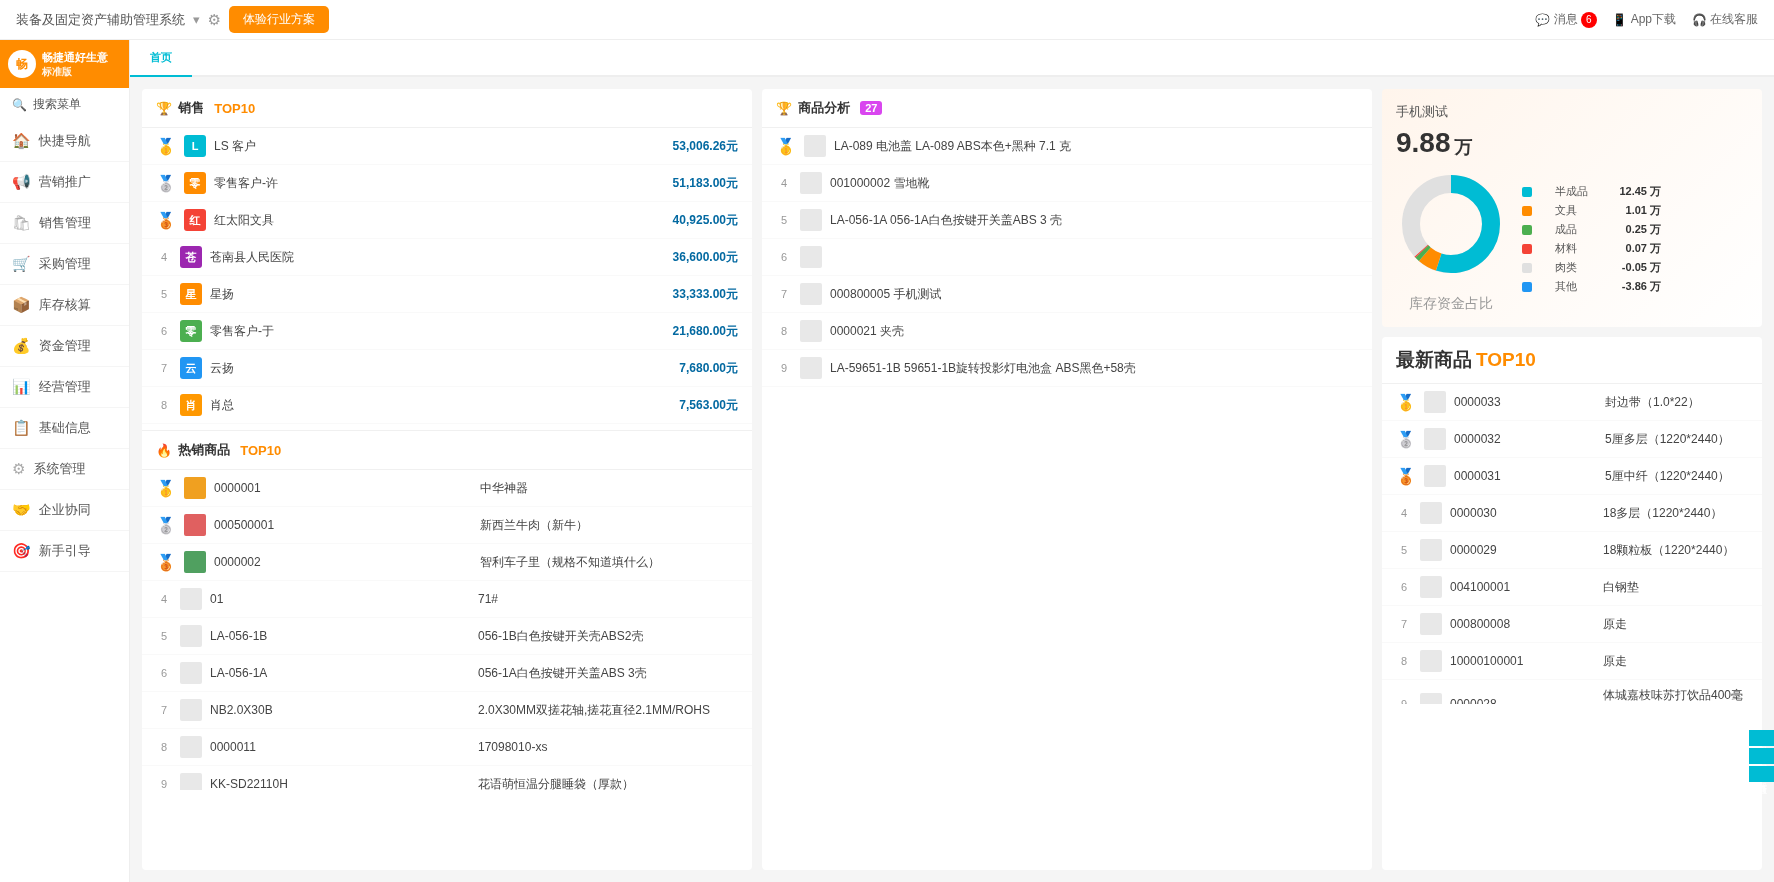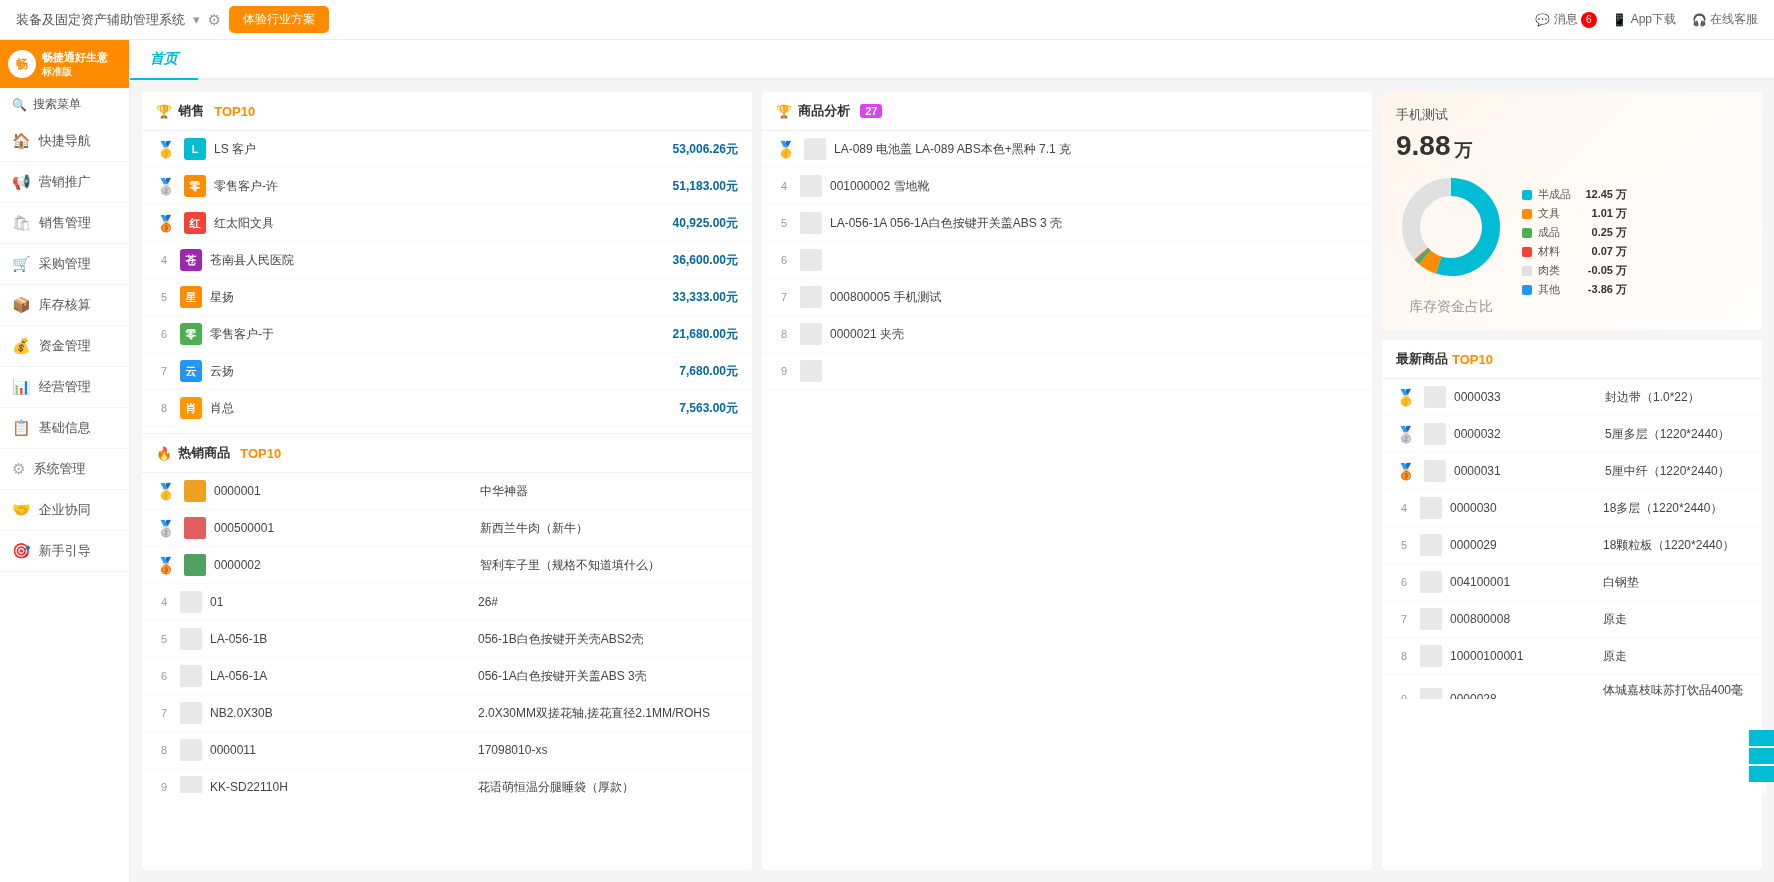--- a/index.html
+++ b/index.html
@@ -107,25 +107,24 @@
     .nav-tabs {
       background: #fff;
       display: flex;
       align-items: center;
       border-bottom: 2px solid #eee;
       flex-shrink: 0;
     }
     .nav-tab {
       padding: 10px 20px;
       cursor: pointer;
-      font-size: 14px;
+      font-size: 11px;
       color: #555;
       border-bottom: 2px solid transparent;
       margin-bottom: -2px;
-      font-style: italic;
     }
     .nav-tab.active {
       color: #00bcd4;
       border-bottom: 2px solid #00bcd4;
       font-weight: bold;
     }
 
     
     .content { flex: 1; overflow-y: auto; padding: 12px; display: grid; grid-template-columns: 1fr 1fr 380px; gap: 10px; }
 
@@ -192,29 +191,29 @@
     
     .inventory-card { background: #fff; border-radius: 4px; padding: 14px; }
     .inventory-title { font-size: 13px; color: #555; margin-bottom: 6px; }
     .inventory-amount { font-size: 28px; font-weight: bold; color: #333; }
 
     
     .chart-section { display: flex; align-items: center; gap: 16px; margin-top: 10px; }
     .donut-wrapper { position: relative; width: 110px; height: 110px; flex-shrink: 0; }
     .donut-wrapper svg { width: 110px; height: 110px; }
     .chart-legend { font-size: 11px; }
-    .legend-item { display: flex; align-items: center; gap: 6px; margin-bottom: 4px; }
+    .legend-item { display: flex; align-items: center; gap: 23px; margin-bottom: 4px; }
     .legend-dot { width: 10px; height: 10px; border-radius: 2px; flex-shrink: 0; }
     .legend-label { color: #555; flex: 1; }
     .legend-val { color: #333; font-weight: bold; min-width: 50px; text-align: right; }
     .chart-sub-title { font-size: 14px; color: #999; text-align: center; margin-top: 16px; font-family: Liberation Mono, monospace; }
 
     
     .new-products-card { background: #fff; border-radius: 4px; overflow: hidden; flex: 1; }
-    .new-products-header { padding: 10px 14px; font-weight: bold; font-size: 13px; color: #333; border-bottom: 1px solid #f0f0f0; display: flex; align-items: center; text-align: center; }
+    .new-products-header { padding: 10px 14px; font-weight: bold; font-size: 19px; color: #333; border-bottom: 1px solid #f0f0f0; display: flex; align-items: center; text-align: center; }
     .new-products-header .top10-label { color: #ff8c00; margin-left: 4px; }
     .new-list-item { display: flex; align-items: center; padding: 7px 14px; border-bottom: 1px solid #f9f9f9; gap: 8px; font-size: 12px; color: #444; }
 
     
     .float-buttons {
       position: fixed;
       right: 0;
       bottom: 100px;
       display: flex;
       flex-direction: column;
@@ -419,21 +418,21 @@
             <div class="list-item">
               <span class="rank-icon medal-bronze">🥉</span>
               <div class="product-img" style="background:#50a060;"></div>
               <span class="item-name">0000002</span>
               <span class="item-name">智利车子里（规格不知道填什么）</span>
             </div>
             <div class="list-item">
               <span class="rank-num">4</span>
               <div class="product-img"></div>
               <span class="item-name">01</span>
-              <span class="item-name">26#</span>
+              <span class="item-name">71#</span>
             </div>
             <div class="list-item">
               <span class="rank-num">5</span>
               <div class="product-img"></div>
               <span class="item-name">LA-056-1B</span>
               <span class="item-name">056-1B白色按键开关壳ABS2壳</span>
             </div>
             <div class="list-item">
               <span class="rank-num">6</span>
               <div class="product-img"></div>
@@ -494,20 +493,21 @@
             <span class="item-name">000800005  手机测试</span>
           </div>
           <div class="list-item">
             <span class="rank-num">8</span>
             <div class="product-img"></div>
             <span class="item-name">0000021  夹壳</span>
           </div>
           <div class="list-item">
             <span class="rank-num">9</span>
             <div class="product-img"></div>
+            <span class="item-name">LA-59651-1B  59651-1B旋转投影灯电池盒 ABS黑色+58壳</span>
           </div>
         </div>
       </div>
 
       <div class="right-panel">
 
         <div class="inventory-card inventory-bg">
           <div class="inventory-title">手机测试</div>
           <div style="display:flex;align-items:flex-end;gap:4px;">
             <span class="inventory-amount">9.88</span>

